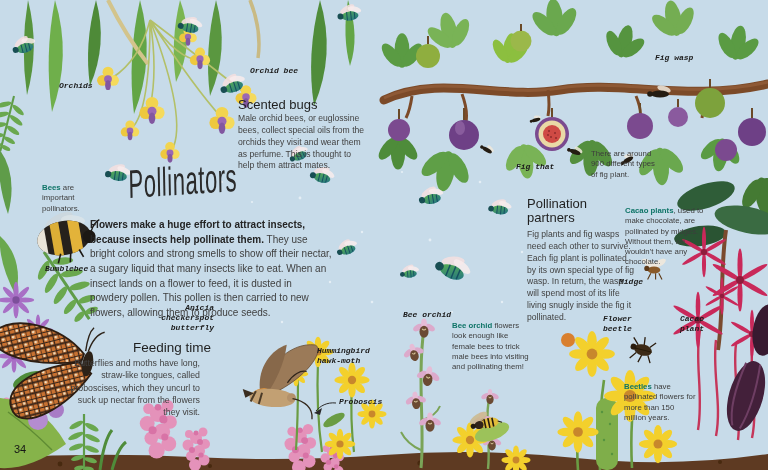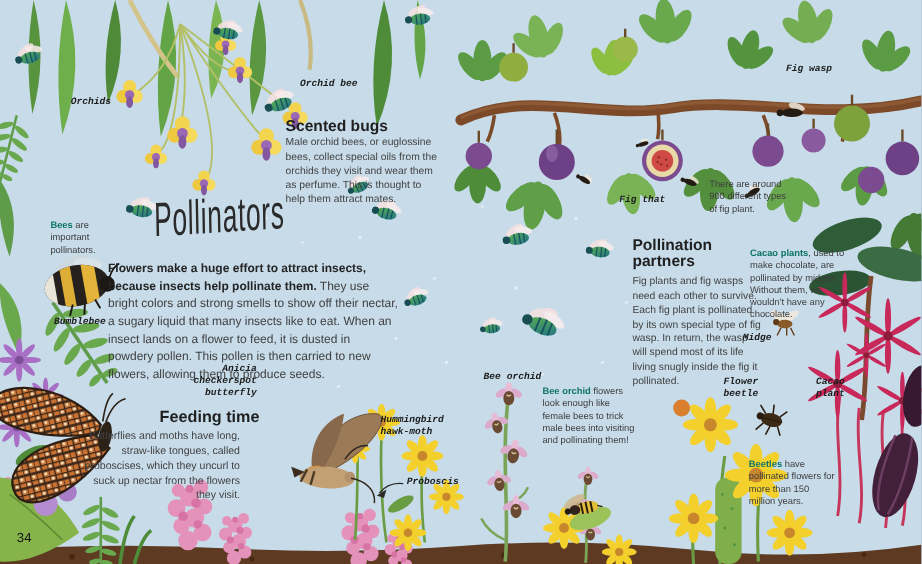--- a/index.html
+++ b/index.html
@@ -4,21 +4,21 @@
 <style>
   *{margin:0;padding:0;box-sizing:border-box}
   html,body{width:768px}
   body{font-family:"Liberation Sans",sans-serif;background:#9db4c4}
   .spread{position:relative;width:768px;height:470px;background:#c7dbe9;overflow:hidden}
   .art{position:absolute;left:0;top:0;z-index:0}
   .title{position:absolute;left:128px;top:162px;font-size:40px;font-weight:400;color:#2a2a2a;
          transform:scaleX(.55) rotate(-2deg);transform-origin:left top;white-space:nowrap;z-index:2;letter-spacing:1px}
   .intro{position:absolute;left:90px;top:218px;width:242px;font-size:10px;line-height:1.47;color:#3f3f3f;z-index:2}
   .intro b{color:#242424}
-  .h{position:absolute;z-index:2;font-weight:700;color:#1f1f1f}
+  .h{position:absolute;z-index:2;font-weight:400;color:#1f1f1f}
   .b{position:absolute;z-index:2;color:#424242}
   .sec-scented-h{left:238px;top:97px;font-size:13px}
   .sec-scented-b{left:238px;top:113px;width:128px;font-size:8.6px;line-height:1.38}
   .sec-feeding-h{left:133px;top:340px;font-size:13.5px}
   .sec-feeding-b{left:60px;top:357px;width:140px;font-size:8.8px;line-height:1.4;text-align:right}
   .sec-partners-h{left:527px;top:197px;font-size:13px;width:90px;line-height:1.1}
   .sec-partners-b{left:527px;top:229px;width:108px;font-size:8.6px;line-height:1.38}
   .cap{position:absolute;z-index:2;font-size:7.8px;line-height:1.32;color:#3d3d3d}
   .cap b{color:#0e7467;font-weight:700}
   .cap-bees{left:42px;top:183px;width:52px}

